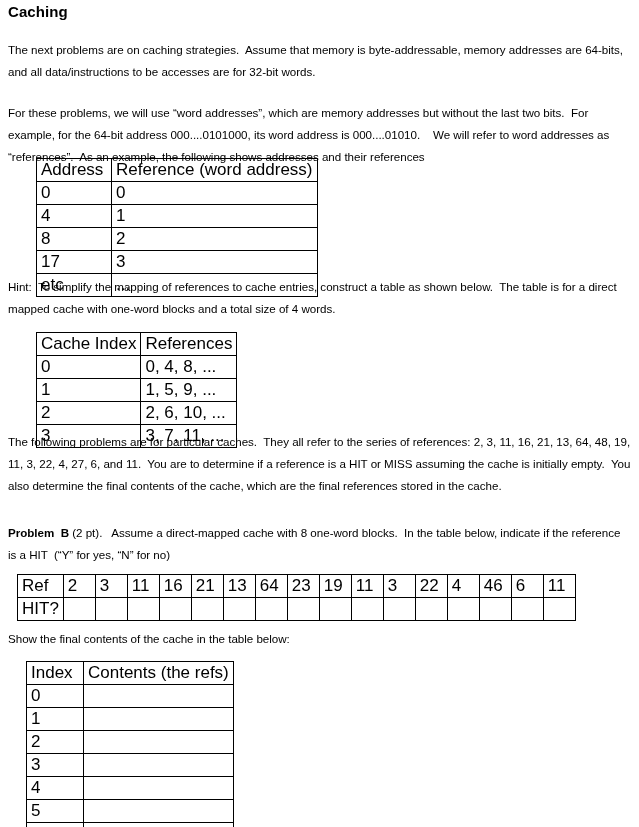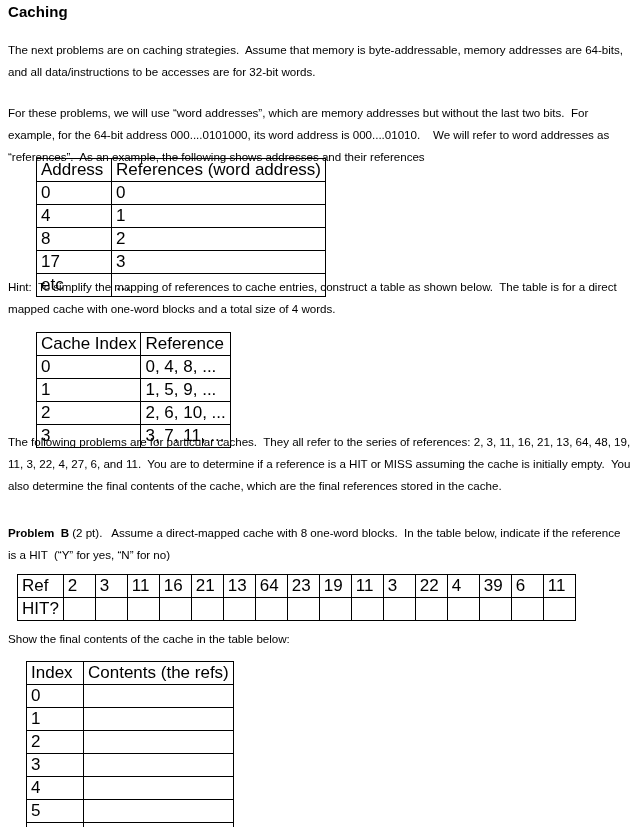--- a/index.html
+++ b/index.html
@@ -89,21 +89,21 @@
   <div class="heading">Caching</div>
 
   <div class="para p1">The next problems are on caching strategies.  Assume that memory is byte-addressable, memory addresses are 64-bits, and all data/instructions to be accesses are for 32-bit words.</div>
 
   <div class="para p2">For these problems, we will use “word addresses”, which are memory addresses but without the last two bits.  For example, for the 64-bit address 000....0101000, its word address is 000....01010.    We will refer to word addresses as “references”.  As an example, the following shows addresses and their references</div>
 
   <table class="grid" id="addr-table">
     <tbody>
       <tr>
         <td class="c1">Address</td>
-        <td class="c2">References (word address)</td>
+        <td class="c2">Reference (word address)</td>
       </tr>
       <tr>
         <td class="c1">0</td>
         <td class="c2">0</td>
       </tr>
       <tr>
         <td class="c1">4</td>
         <td class="c2">1</td>
       </tr>
       <tr>
@@ -120,21 +120,21 @@
       </tr>
     </tbody>
   </table>
 
   <div class="para p3">Hint:  To simplify the mapping of references to cache entries, construct a table as shown below.  The table is for a direct mapped cache with one-word blocks and a total size of 4 words.</div>
 
   <table class="grid" id="index-table">
     <tbody>
       <tr>
         <td class="c1">Cache Index</td>
-        <td class="c2">Reference</td>
+        <td class="c2">References</td>
       </tr>
       <tr>
         <td class="c1">0</td>
         <td class="c2">0, 4, 8, ...</td>
       </tr>
       <tr>
         <td class="c1">1</td>
         <td class="c2">1, 5, 9, ...</td>
       </tr>
       <tr>
@@ -162,21 +162,21 @@
         <td class="val">16</td>
         <td class="val">21</td>
         <td class="val">13</td>
         <td class="val">64</td>
         <td class="val">23</td>
         <td class="val">19</td>
         <td class="val">11</td>
         <td class="val">3</td>
         <td class="val">22</td>
         <td class="val">4</td>
-        <td class="val">39</td>
+        <td class="val">46</td>
         <td class="val">6</td>
         <td class="val">11</td>
       </tr>
       <tr>
         <td class="lbl">HIT?</td>
         <td class="val"></td>
         <td class="val"></td>
         <td class="val"></td>
         <td class="val"></td>
         <td class="val"></td>

